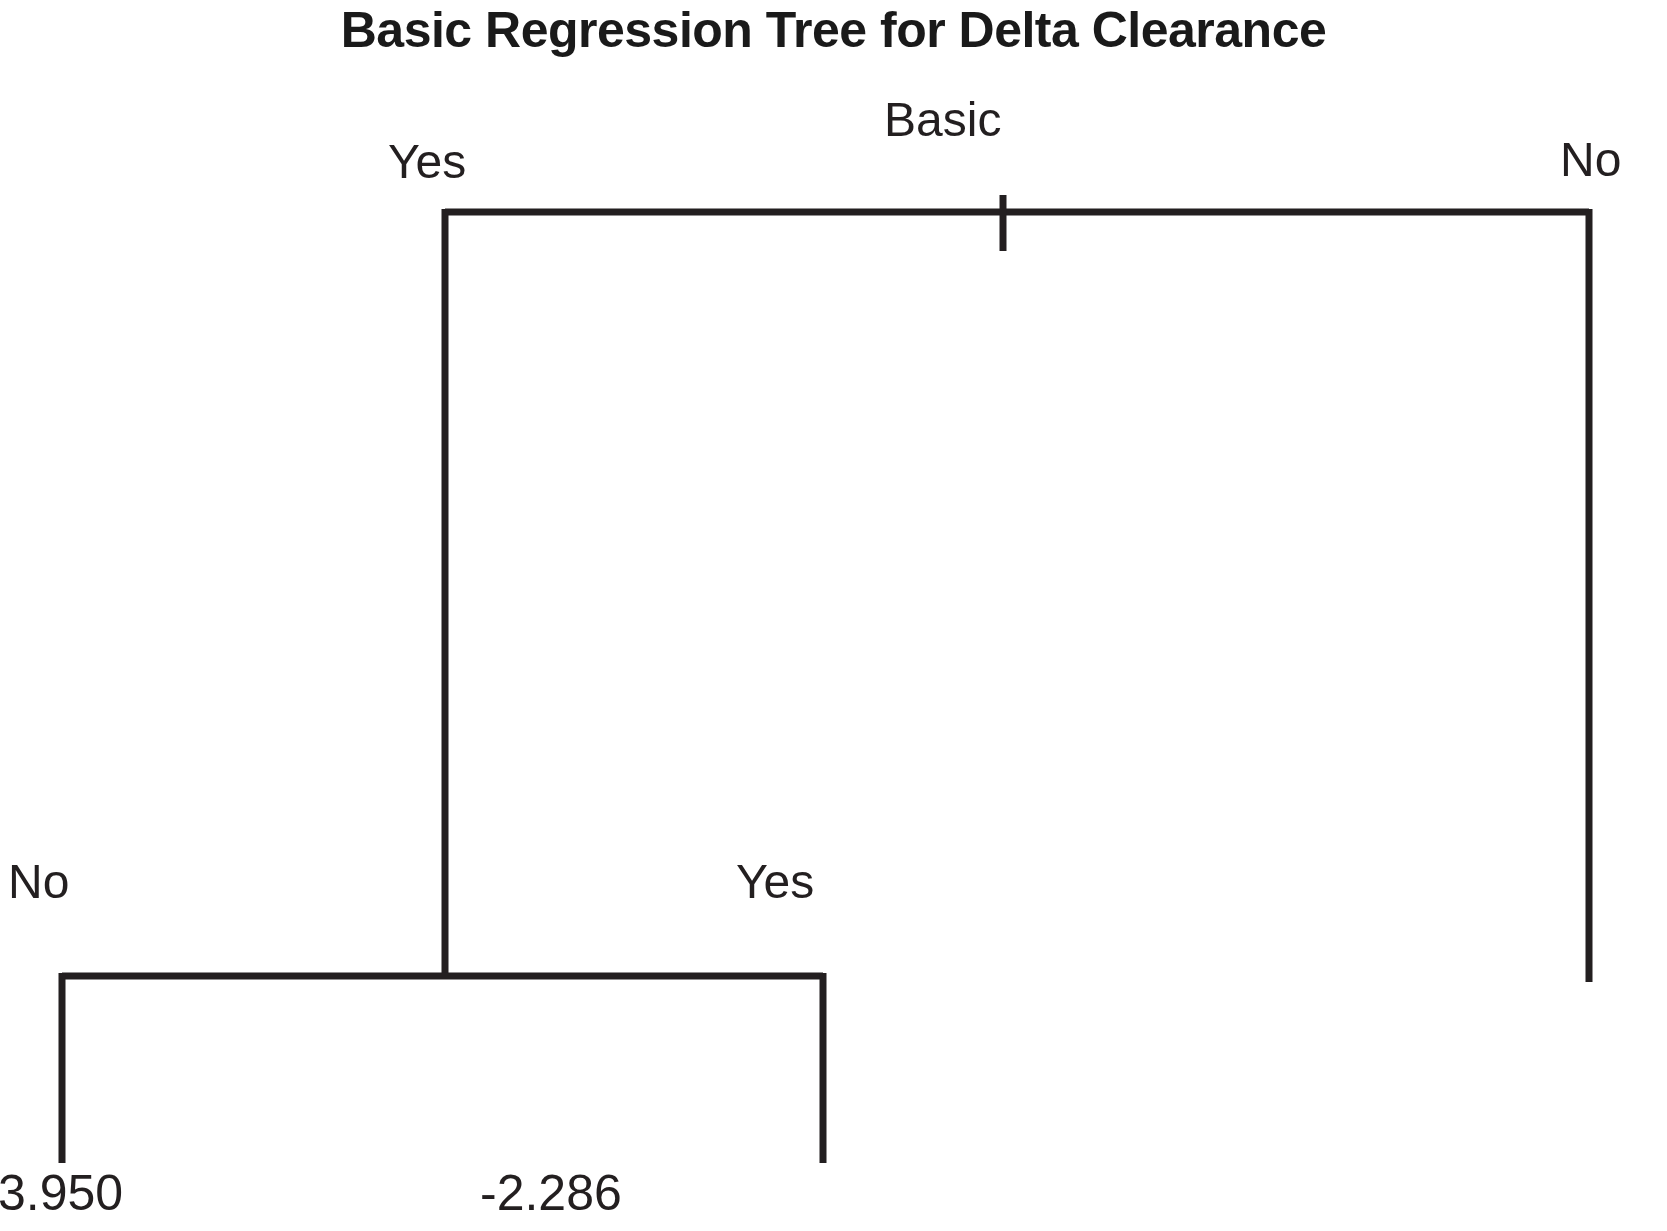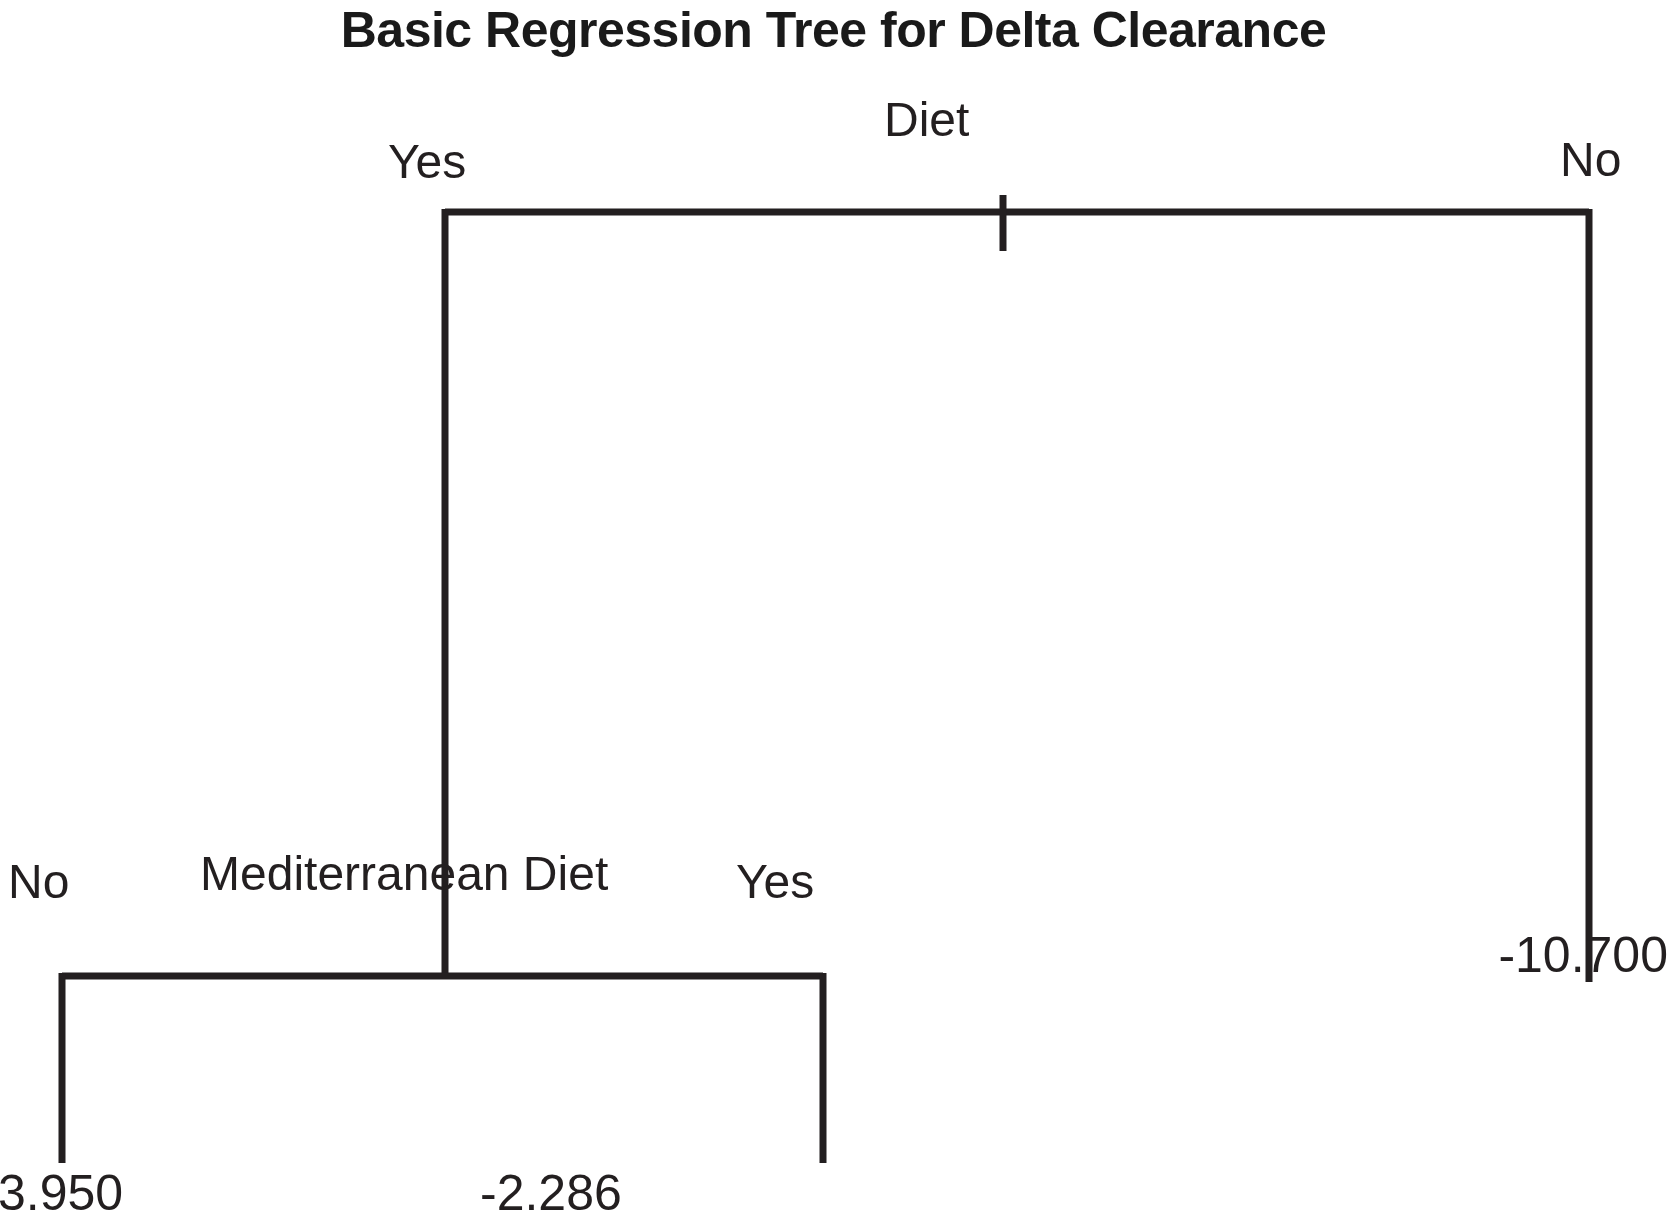--- a/index.html
+++ b/index.html
@@ -114,31 +114,29 @@
 
       <line x1="1589" y1="209" x2="1589" y2="982"></line>
 
       <line x1="62" y1="976" x2="823" y2="976"></line>
 
       <line x1="62" y1="973" x2="62" y2="1163"></line>
       <line x1="823" y1="973" x2="823" y2="1163"></line>
     </g>
   </svg>
 
-  <div id="root-split-label" class="lbl">Diet</div>
+  <div id="root-split-label" class="lbl">Basic</div>
 
   <div id="root-yes-label" class="lbl">Yes</div>
 
   <div id="root-no-label" class="lbl">No</div>
 
-  <div id="split2-label" class="lbl">Mediterranean Diet</div>
 
   <div id="split2-no-label" class="lbl">No</div>
 
   <div id="split2-yes-label" class="lbl">Yes</div>
 
-  <div id="leaf-right-value" class="lbl">-10.700</div>
 
   <div id="leaf-left-value" class="lbl">3.950</div>
 
   <div id="leaf-mid-value" class="lbl">-2.286</div>
 
 </div>
 
 </body></html>

